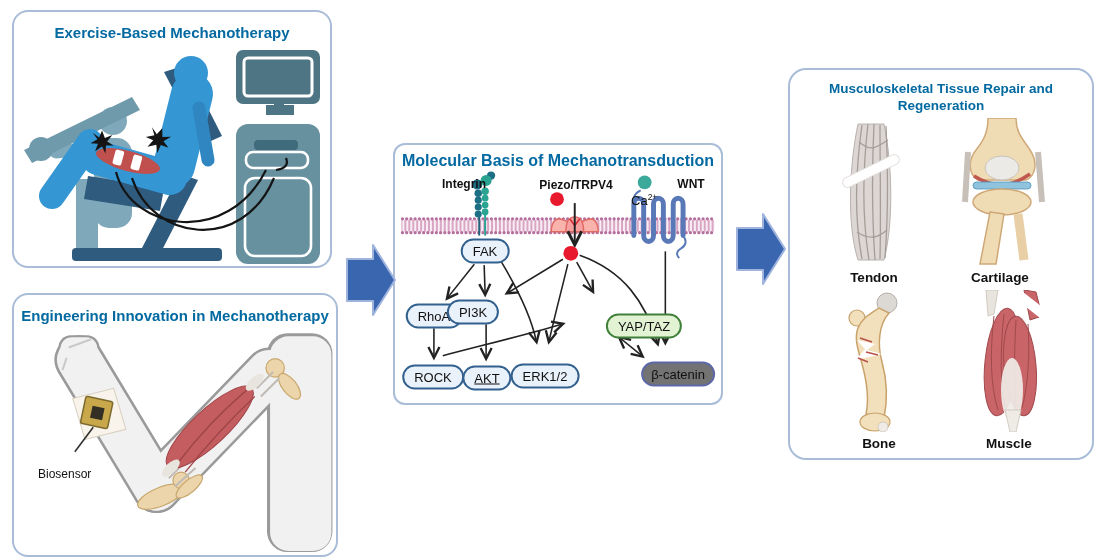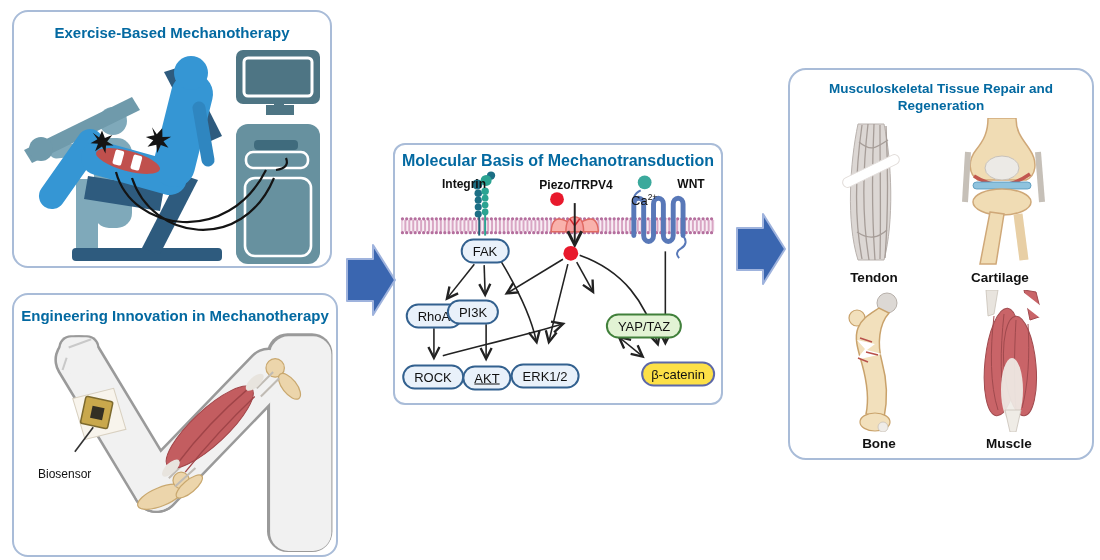--- a/index.html
+++ b/index.html
@@ -11,21 +11,21 @@
   .panel svg.art{position:absolute;left:0;top:0;width:100%;height:100%;}
   .panel-title{position:absolute;left:0;width:100%;text-align:center;font-weight:bold;color:#0369a1;}
   .t15{font-size:15px;}
   .t13{font-size:13.5px;line-height:17px;}
   .pill{
     position:absolute;transform:translate(-50%,-50%);white-space:nowrap;
     border-radius:16px;padding:3px 10px;font-size:13px;color:#111;z-index:5;background:#e9f1fa;
   }
   .pill.blue{border:2.5px solid #33618f;background:#e9f1fa;}
   .pill.green{border:2.5px solid #41803b;background:#e2f3d4;}
-  .pill.purple{border:2.5px solid #5d68a8;background:#fde047;}
+  .pill.purple{border:2.5px solid #5d68a8;background:#737373;}
   .mol-label{position:absolute;transform:translate(-50%,-50%);font-weight:bold;font-size:12px;z-index:4;white-space:nowrap;padding-left:28px;}
   .ca-label{position:absolute;font-size:13px;z-index:4;white-space:nowrap;}
   .ca-label sup{font-size:8.5px;}
   .tissue-label{position:absolute;transform:translate(-50%,0);font-weight:bold;font-size:13.5px;white-space:nowrap;}
   .biosensor-label{position:absolute;font-size:12px;white-space:nowrap;margin-top:30px;}
   .big-arrow{position:absolute;z-index:3;}
 </style>
 </head>
 <body>
 

